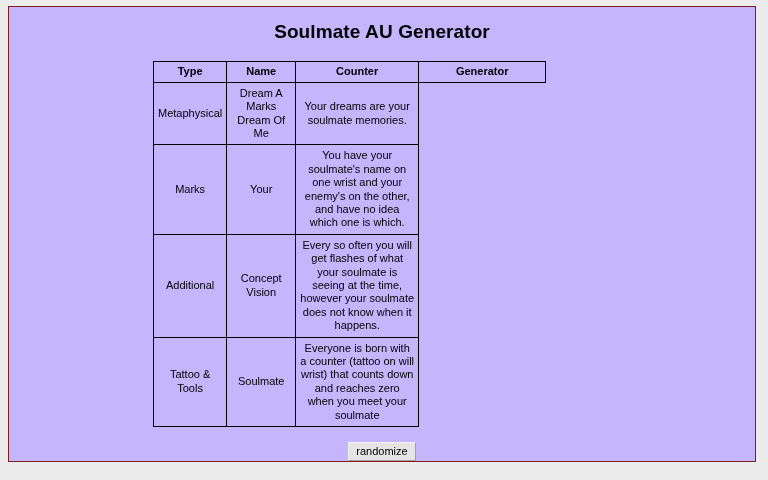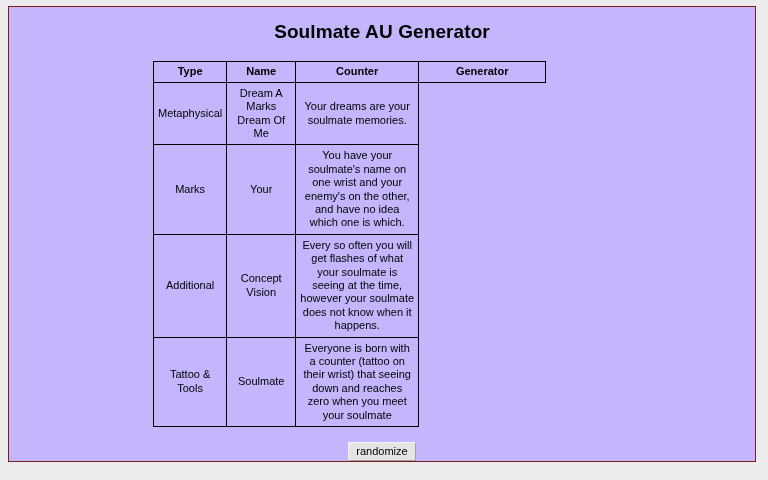--- a/index.html
+++ b/index.html
@@ -133,21 +133,21 @@
         </tr>
         <tr class="row-3">
           <td>Additional</td>
           <td>Concept Vision</td>
           <td>Every so often you will get flashes of what your soulmate is seeing at the time, however your soulmate does not know when it happens.</td>
           <td class="borderless"></td>
         </tr>
         <tr class="row-4">
           <td>Tattoo &amp; Tools</td>
           <td>Soulmate</td>
-          <td>Everyone is born with a counter (tattoo on their wrist) that seeing down and reaches zero when you meet your soulmate</td>
+          <td>Everyone is born with a counter (tattoo on will wrist) that counts down and reaches zero when you meet your soulmate</td>
           <td class="borderless"></td>
         </tr>
       </tbody>
     </table>
   </div>
 
   <div class="controls">
     <button class="randomize" type="button">randomize</button>
   </div>
 

